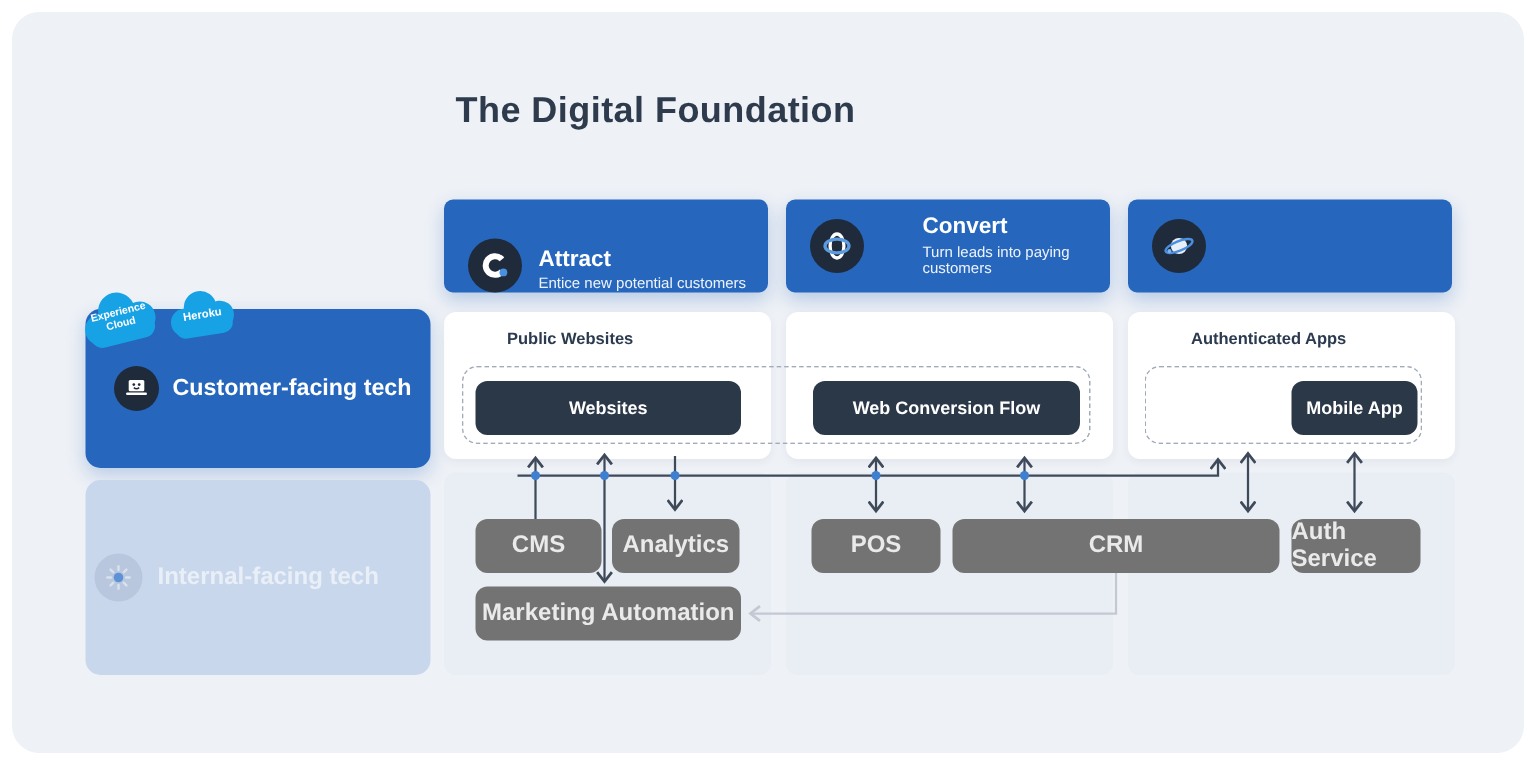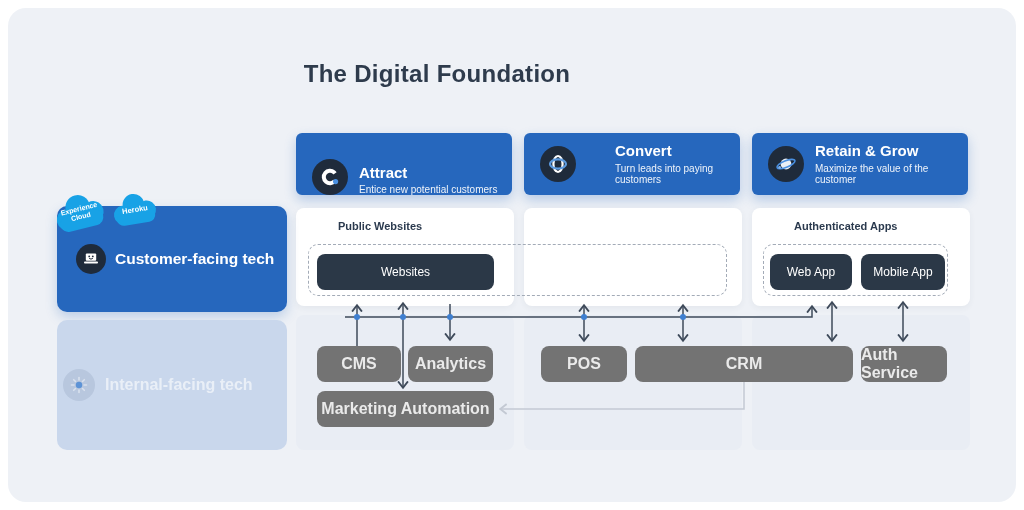--- a/index.html
+++ b/index.html
@@ -10,21 +10,21 @@
   
   .bluecard{position:absolute;top:133px;height:62px;width:216px;background:#2667bd;border-radius:6px;display:flex;align-items:center;padding-left:16px;box-sizing:border-box;box-shadow:0 5px 12px rgba(38,103,189,.28);}
   .iconcircle{width:36px;height:36px;border-radius:50%;background:#1f2b3b;flex:0 0 auto;display:flex;align-items:center;justify-content:center;margin-right:11px;}
   .bluecard .txt{color:#fff;}
   .bluecard .t1{font-size:15px;font-weight:700;line-height:1.1;}
   .bluecard .t2{font-size:10px;margin-top:3px;color:rgba(255,255,255,.92);}
   
   .whitecard{position:absolute;top:208px;height:98px;width:218px;background:#ffffff;border-radius:8px;box-shadow:0 2px 6px rgba(45,60,90,.06);}
   .seclabel{position:absolute;font-size:11px;font-weight:700;color:#2b3a4e;margin-left:28px;}
   .dashed{position:absolute;top:244px;height:52px;border:1.5px dashed #a3abb7;border-radius:10px;box-sizing:border-box;}
-  .darkbtn{position:absolute;top:254px;height:36px;background:#2b3847;border-radius:8px;color:#fff;font-size:12px;font-weight:400;display:flex;align-items:center;justify-content:center;box-sizing:border-box;}
+  .darkbtn{position:absolute;top:254px;height:36px;background:#2b3847;border-radius:8px;color:#fff;font-size:12px;font-weight:700;display:flex;align-items:center;justify-content:center;box-sizing:border-box;}
   
   .panel3{position:absolute;top:315px;height:135px;width:218px;background:#e9edf4;border-radius:8px;}
   .graybox{position:absolute;top:346px;height:36px;background:#737373;border-radius:8px;color:rgba(255,255,255,.85);font-size:16px;font-weight:700;display:flex;align-items:center;justify-content:center;}
   
   .custcard{position:absolute;left:57px;top:206px;width:230px;height:106px;background:#2667bd;border-radius:10px;display:flex;align-items:center;padding-left:19px;box-sizing:border-box;box-shadow:0 5px 12px rgba(38,103,189,.25);}
   .custcard .lbl{color:#fff;font-size:15.5px;font-weight:700;margin-left:9px;}
   .intcard{position:absolute;left:57px;top:320px;width:230px;height:130px;background:#c9d7ec;border-radius:10px;display:flex;align-items:center;padding-left:6px;box-sizing:border-box;}
   .intcard .lbl{color:rgba(255,255,255,.6);font-size:16px;font-weight:700;margin-left:10px;}
   .smcircle{width:30px;height:30px;border-radius:50%;background:#1f2b3b;flex:0 0 auto;display:flex;align-items:center;justify-content:center;}
   .fadecircle{width:32px;height:32px;border-radius:50%;background:#b8c7de;flex:0 0 auto;display:flex;align-items:center;justify-content:center;}
@@ -69,42 +69,38 @@
   </div>
 
   <div class="bluecard" style="left:752px;">
     <div class="iconcircle">
       <svg width="22" height="22" viewBox="-11 -11 22 22">
         <circle r="5.4" fill="#e9eff7"></circle>
         <ellipse rx="9.6" ry="3.2" fill="none" stroke="#4a90e2" stroke-width="1.6" transform="rotate(-22)"></ellipse>
         <circle cx="-6.4" cy="3.4" r="1.4" fill="#7fb3ef"></circle>
       </svg>
     </div>
-    <div class="txt">
-      <div class="t1">Retain &amp; Grow</div>
-      <div class="t2">Maximize the value of the customer</div>
-    </div>
   </div>
 
   <div class="panel3" style="left:296px;"></div>
   <div class="panel3" style="left:524px;"></div>
   <div class="panel3" style="left:752px;"></div>
 
   <div class="whitecard" style="left:296px;"></div>
   <div class="whitecard" style="left:524px;"></div>
   <div class="whitecard" style="left:752px;"></div>
 
   <div class="seclabel" style="left:310px;top:220px;">Public Websites</div>
   <div class="seclabel" style="left:766px;top:220px;">Authenticated Apps</div>
 
   <div class="dashed" style="left:308px;width:419px;"></div>
   <div class="dashed" style="left:763px;width:185px;"></div>
 
   <div class="darkbtn" style="left:317px;width:177px;">Websites</div>
-  <div class="darkbtn" style="left:770px;width:82px;">Web App</div>
+  <div class="darkbtn" style="left:542px;width:178px;">Web Conversion Flow</div>
   <div class="darkbtn" style="left:861px;width:84px;">Mobile App</div>
 
   <div class="graybox" style="left:317px;width:84px;">CMS</div>
   <div class="graybox" style="left:408px;width:85px;">Analytics</div>
   <div class="graybox" style="left:541px;width:86px;">POS</div>
   <div class="graybox" style="left:635px;width:218px;text-align:center;">CRM</div>
   <div class="graybox" style="left:861px;width:86px;">Auth Service</div>
   <div class="graybox" style="left:317px;top:391px;width:177px;">Marketing Automation</div>
 
   <div class="custcard">

